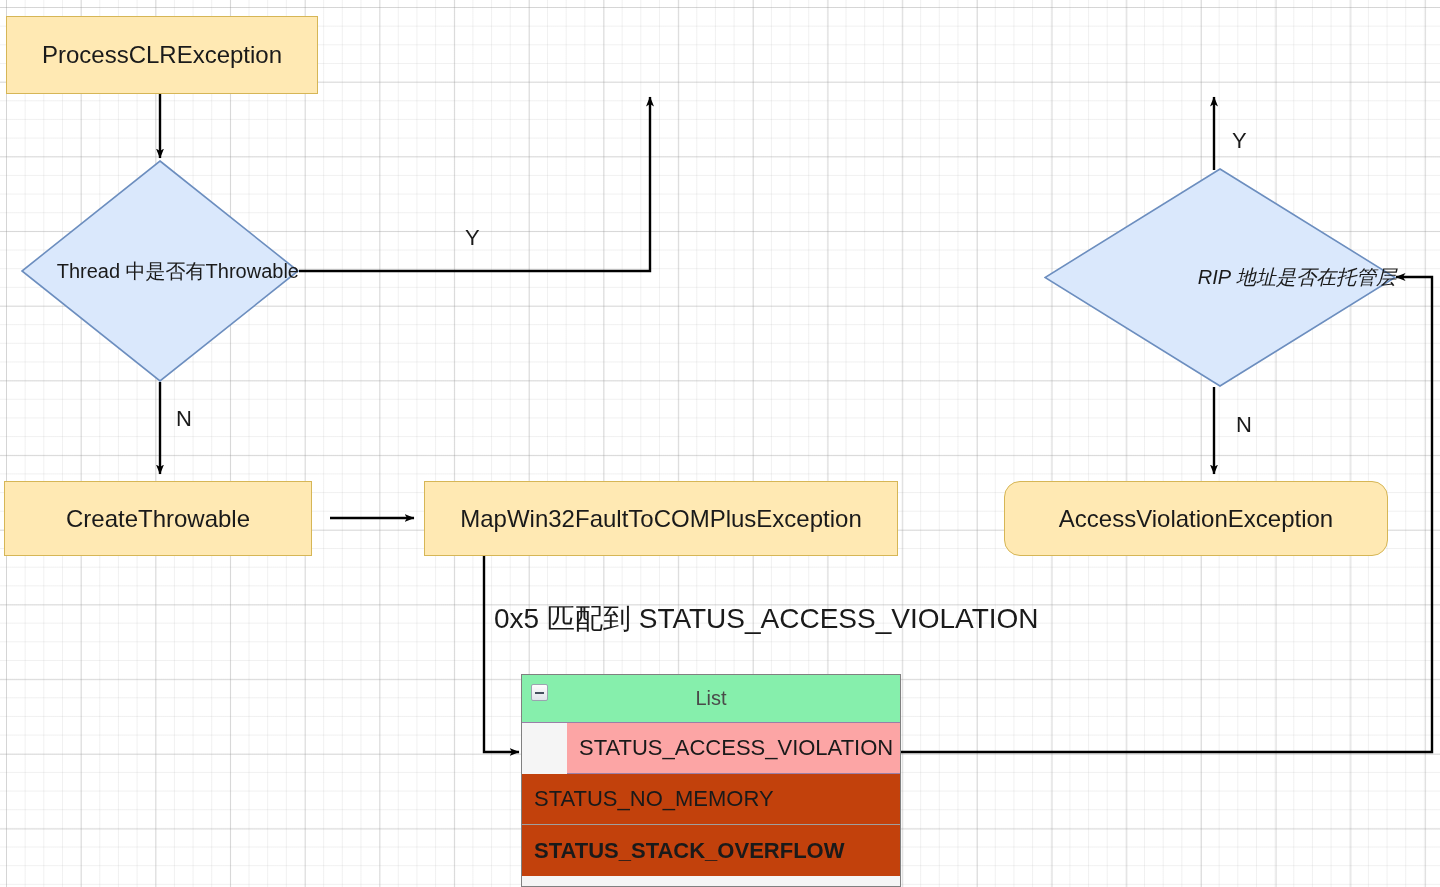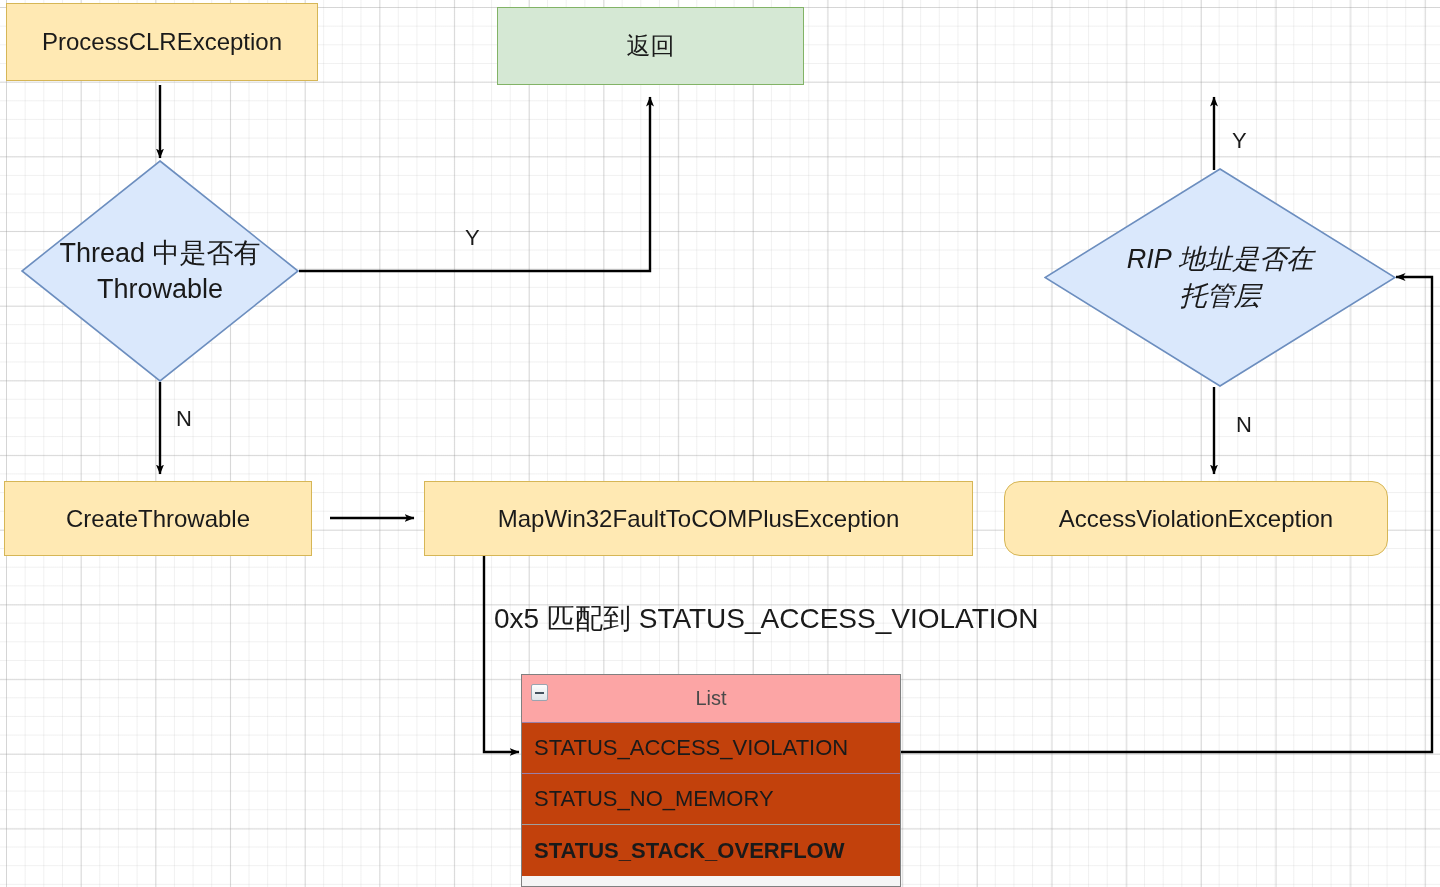--- a/index.html
+++ b/index.html
@@ -54,24 +54,24 @@
   .diamond-wrap svg {
     position: absolute;
     left: 0; top: 0;
   }
   .diamond-label {
     position: absolute;
     left: 0; top: 0;
     width: 100%;
     height: 100%;
     display: flex;
-    flex-direction: column;
-    align-items: center;
-    justify-content: center;
-    font-size: 27px;
+    flex-direction: row;
+    align-items: center;
+    justify-content: flex-end;
+    font-size: 20px;
     line-height: 1.35;
     color: #1a1a1a;
     text-align: center;
   }
   .edge-label {
     position: absolute;
     font-size: 22px;
     color: #1a1a1a;
     white-space: nowrap;
     font-family: "Liberation Sans", sans-serif;
@@ -83,21 +83,21 @@
     position: absolute;
     box-sizing: border-box;
     border: 1px solid #808080;
     background: #f5f5f5;
   }
   .list-header {
     position: relative;
     height: 48px;
     box-sizing: border-box;
     border-bottom: 1px solid #9a7fa8;
-    background: #fca5a5;
+    background: #86efac;
     display: flex;
     align-items: center;
     justify-content: center;
     font-size: 20px;
     color: #4a4a4a;
   }
   .collapse-icon {
     position: absolute;
     left: 9px;
     top: 9px;
@@ -122,22 +122,23 @@
     height: 51px;
     display: flex;
     align-items: center;
     padding-left: 12px;
     font-size: 22px;
     color: #1a1a1a;
     background: #c2410c;
     border-bottom: 1px solid #9f9f9f;
   }
   .list-row.selected {
-    background: #c2410c;
+    background: #fca5a5;
     border-bottom: 1px solid #9a7fa8;
+    margin-left: 45px;
   }
   .list-row.last { border-bottom: none; font-weight: bold; }
 </style>
 </head>
 <body>
 
 <div id="canvas">
 
   <svg class="edges" viewBox="0 0 1440 887">
     <defs>
@@ -156,34 +157,31 @@
 
     <path d="M484,555 L484,752 L519,752" stroke="#000000" stroke-width="2.4" fill="none" marker-end="url(#arrow)"></path>
 
     <path d="M901,752 L1432,752 L1432,277 L1396,277" stroke="#000000" stroke-width="2.4" fill="none" marker-end="url(#arrow)"></path>
 
     <path d="M1214,170 L1214,97" stroke="#000000" stroke-width="2.4" fill="none" marker-end="url(#arrow)"></path>
 
     <path d="M1214,387 L1214,474" stroke="#000000" stroke-width="2.4" fill="none" marker-end="url(#arrow)"></path>
   </svg>
 
-  <div class="node proc" style="left:6px; top:3px; width:312px; height:78px;">
+  <div class="node proc" style="left:6px; top:16px; width:312px; height:78px;">
     <span>ProcessCLRException</span>
   </div>
 
-  <div class="node proc green" style="left:497px; top:7px; width:307px; height:78px;">
-    <span>返回</span>
-  </div>
 
 
   <div class="node proc" style="left:4px; top:481px; width:308px; height:75px;">
     <span>CreateThrowable</span>
   </div>
 
-  <div class="node proc" style="left:424px; top:481px; width:549px; height:75px;">
+  <div class="node proc" style="left:424px; top:481px; width:474px; height:75px;">
     <span>MapWin32FaultToCOMPlusException</span>
   </div>
 
   <div class="node proc" style="left:1004px; top:481px; width:384px; height:75px;border-radius:16px;">
     <span>AccessViolationException</span>
   </div>
 
   <div class="diamond-wrap" style="left:21px; top:160px; width:278px; height:222px;">
     <svg width="278" height="222" viewBox="0 0 278 222">
       <polygon points="139,1 277,111 139,221 1,111" fill="#dae8fc" stroke="#6c8ebf" stroke-width="1.6"></polygon>

